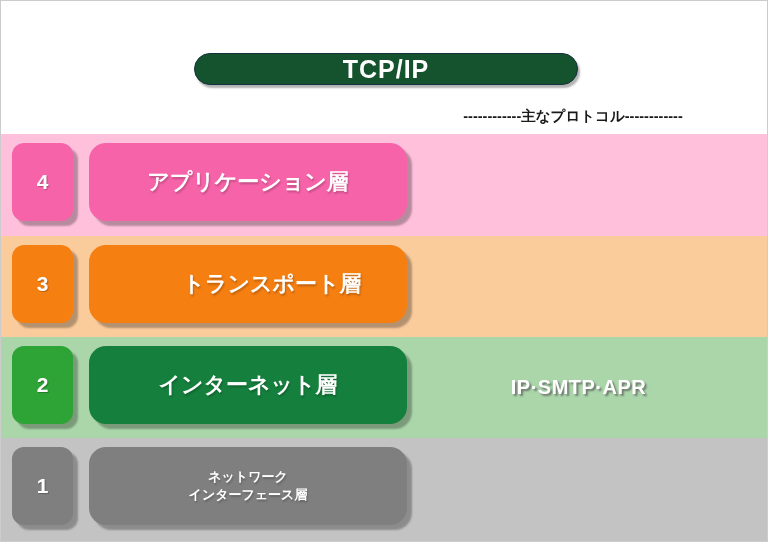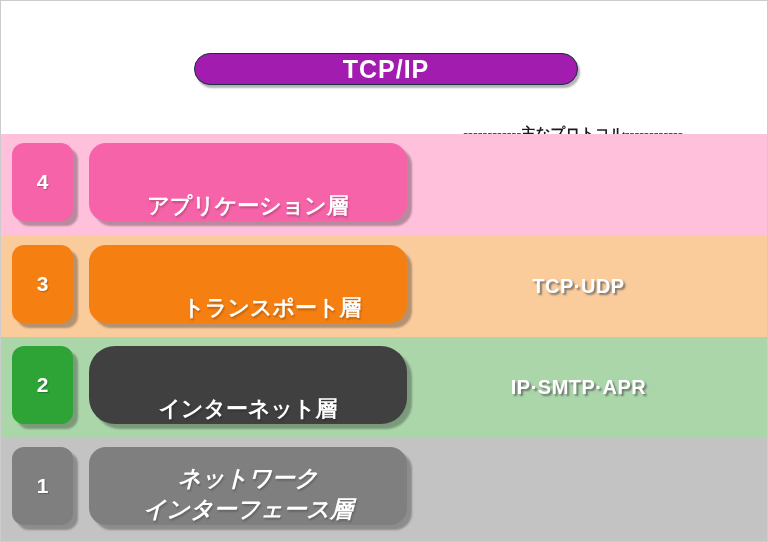--- a/index.html
+++ b/index.html
@@ -33,21 +33,20 @@
   .protocols-header {
     position: absolute;
     left: 407px; top: 103px;
     width: 330px; height: 24px;
     text-align: center;
     font-size: 14.5px;
     font-weight: bold;
     color: #1a1a1a;
     line-height: 24px;
     white-space: nowrap;
-    margin-top: 17px;
   }
   
   .band {
     position: absolute;
     left: 0; width: 768px;
   }
   .band-app       { top: 133px; height: 102px; }
   .band-transport { top: 235px; height: 101px; }
   .band-internet  { top: 336px; height: 101px; }
   .band-netif     { top: 437px; height: 105px; }
@@ -62,53 +61,53 @@
     font-size: 21px;
     font-weight: bold;
     box-shadow: 5px 5px 2px rgba(0,0,0,0.28);
     text-shadow: 1px 1px 1px rgba(0,0,0,0.25);
   }
   .layer-box {
     position: absolute;
     left: 88px; top: 9px;
     width: 318px; height: 78px;
     border-radius: 17px;
-    display: flex; align-items: flex-end; justify-content: center;
+    display: flex; align-items: center; justify-content: center;
     box-shadow: 5px 5px 2px rgba(0,0,0,0.28);
   }
   .layer-name {
     color: #ffffff;
     font-size: 22px;
     font-weight: bold;
     text-align: center;
     white-space: pre-line;
     line-height: 1.35;
     text-shadow: 1px 2px 2px rgba(0,0,0,0.22);
   }
-  .band-netif .layer-name { font-size: 23px; font-style: italic; }
+  .band-netif .layer-name { font-size: 13px; }
 
   .protocols-text {
     position: absolute;
     left: 400px; top: 0;
     width: 355px; height: 100%;
     display: flex; align-items: center; justify-content: center;
     color: #ffffff;
     font-size: 20px;
     font-weight: bold;
     letter-spacing: 0.5px;
     white-space: nowrap;
     text-shadow: 2px 2px 2px rgba(95,95,95,0.78);
   }
 </style>
 </head>
 <body>
 
 <div class="canvas">
 
-  <div class="title-pill" style="background-color: #a21caf;">
+  <div class="title-pill" style="background-color: #14532d;">
     <span>TCP/IP</span>
   </div>
 
   <div class="protocols-header">------------主なプロトコル------------</div>
 
   <div class="band band-app" style="background-color: rgb(255, 192, 220);">
     <div class="layer-badge" style="background-color: rgb(247, 99, 169);">
       <span>4</span>
     </div>
     <div class="layer-box" style="background-color: rgb(247, 99, 169);">
@@ -116,28 +115,27 @@
     </div>
   </div>
 
   <div class="band band-transport" style="background-color: rgb(250, 203, 155);">
     <div class="layer-badge" style="background-color: rgb(245, 127, 17);">
       <span>3</span>
     </div>
     <div class="layer-box" style="background-color: rgb(245, 127, 17); padding-left: 48px;">
       <span class="layer-name">トランスポート層</span>
     </div>
-    <div class="protocols-text">TCP·UDP</div>
   </div>
 
   <div class="band band-internet" style="background-color: rgb(170, 214, 170);">
     <div class="layer-badge" style="background-color: rgb(46, 163, 54);">
       <span>2</span>
     </div>
-    <div class="layer-box" style="background-color: #404040; border-radius: 26px;">
+    <div class="layer-box" style="background-color: #15803d;">
       <span class="layer-name">インターネット層</span>
     </div>
     <div class="protocols-text">IP·SMTP·APR</div>
   </div>
 
   <div class="band band-netif" style="background-color: rgb(195, 195, 195);">
     <div class="layer-badge" style="background-color: rgb(127, 127, 127);">
       <span>1</span>
     </div>
     <div class="layer-box" style="background-color: rgb(127, 127, 127);">

